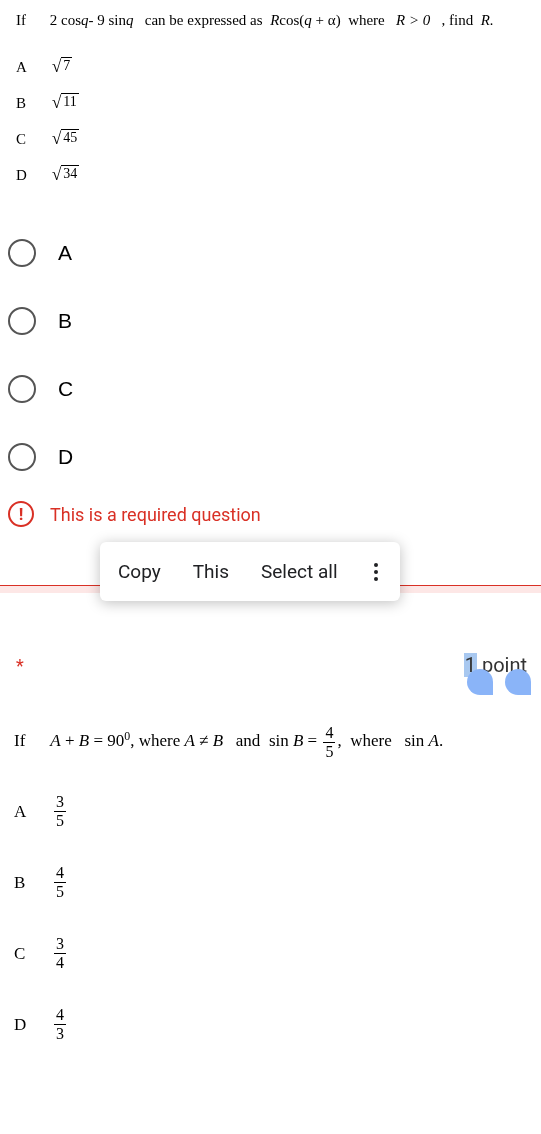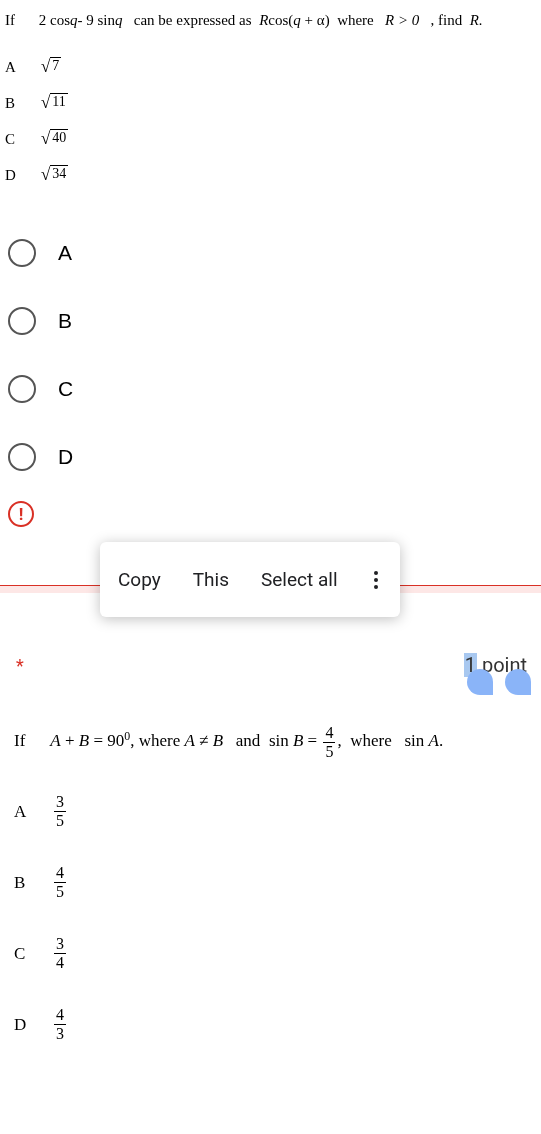--- a/index.html
+++ b/index.html
@@ -7,21 +7,21 @@
       padding: 0;
       box-sizing: border-box;
     }
     body {
       font-family: -apple-system, BlinkMacSystemFont, "Segoe UI", Roboto, Arial, sans-serif;
       background: #fff;
       width: 541px;
       color: #000;
     }
     .question-block {
-      padding: 10px 5px;
+      padding: 10px 16px;
       background: #fff;
     }
     .question-text {
       font-size: 15px;
       font-family: "Times New Roman", serif;
       margin-bottom: 18px;
       line-height: 1.4;
     }
     .question-text .label {
       display: inline-block;
@@ -96,21 +96,21 @@
     }
     .context-menu {
       position: absolute;
       left: 100px;
       top: 542px;
       background: #fff;
       border-radius: 6px;
       box-shadow: 0 2px 14px rgba(0,0,0,0.25);
       display: flex;
       align-items: center;
-      padding: 26px 18px;
+      padding: 18px 18px;
       gap: 32px;
       z-index: 10;
     }
     .context-menu .menu-item {
       font-size: 19px;
       color: #202124;
       cursor: pointer;
     }
     .context-menu .more-dots {
       display: flex;
@@ -242,21 +242,21 @@
     <span class="letter">B</span>
     <span class="sqrt">
         <span class="radical">√</span>
         <span class="radicand">11</span>
       </span>
   </div>
   <div class="answer-row">
     <span class="letter">C</span>
     <span class="sqrt">
         <span class="radical">√</span>
-        <span class="radicand">40</span>
+        <span class="radicand">45</span>
       </span>
   </div>
   <div class="answer-row">
     <span class="letter">D</span>
     <span class="sqrt">
         <span class="radical">√</span>
         <span class="radicand">34</span>
       </span>
   </div>
 </div>
@@ -275,20 +275,21 @@
     <div class="radio-label">C</div>
   </div>
   <div class="radio-item">
     <div class="radio-circle"></div>
     <div class="radio-label">D</div>
   </div>
 </div>
 
 <div class="required-msg">
   <div class="warn-icon">!</div>
+  <div class="required-text">This is a required question</div>
 </div>
 
 <div class="context-menu">
   <div class="menu-item">Copy</div>
   <div class="menu-item">This</div>
   <div class="menu-item">Select all</div>
   <div class="more-dots">
     <span></span>
       <span></span>
       <span></span>

